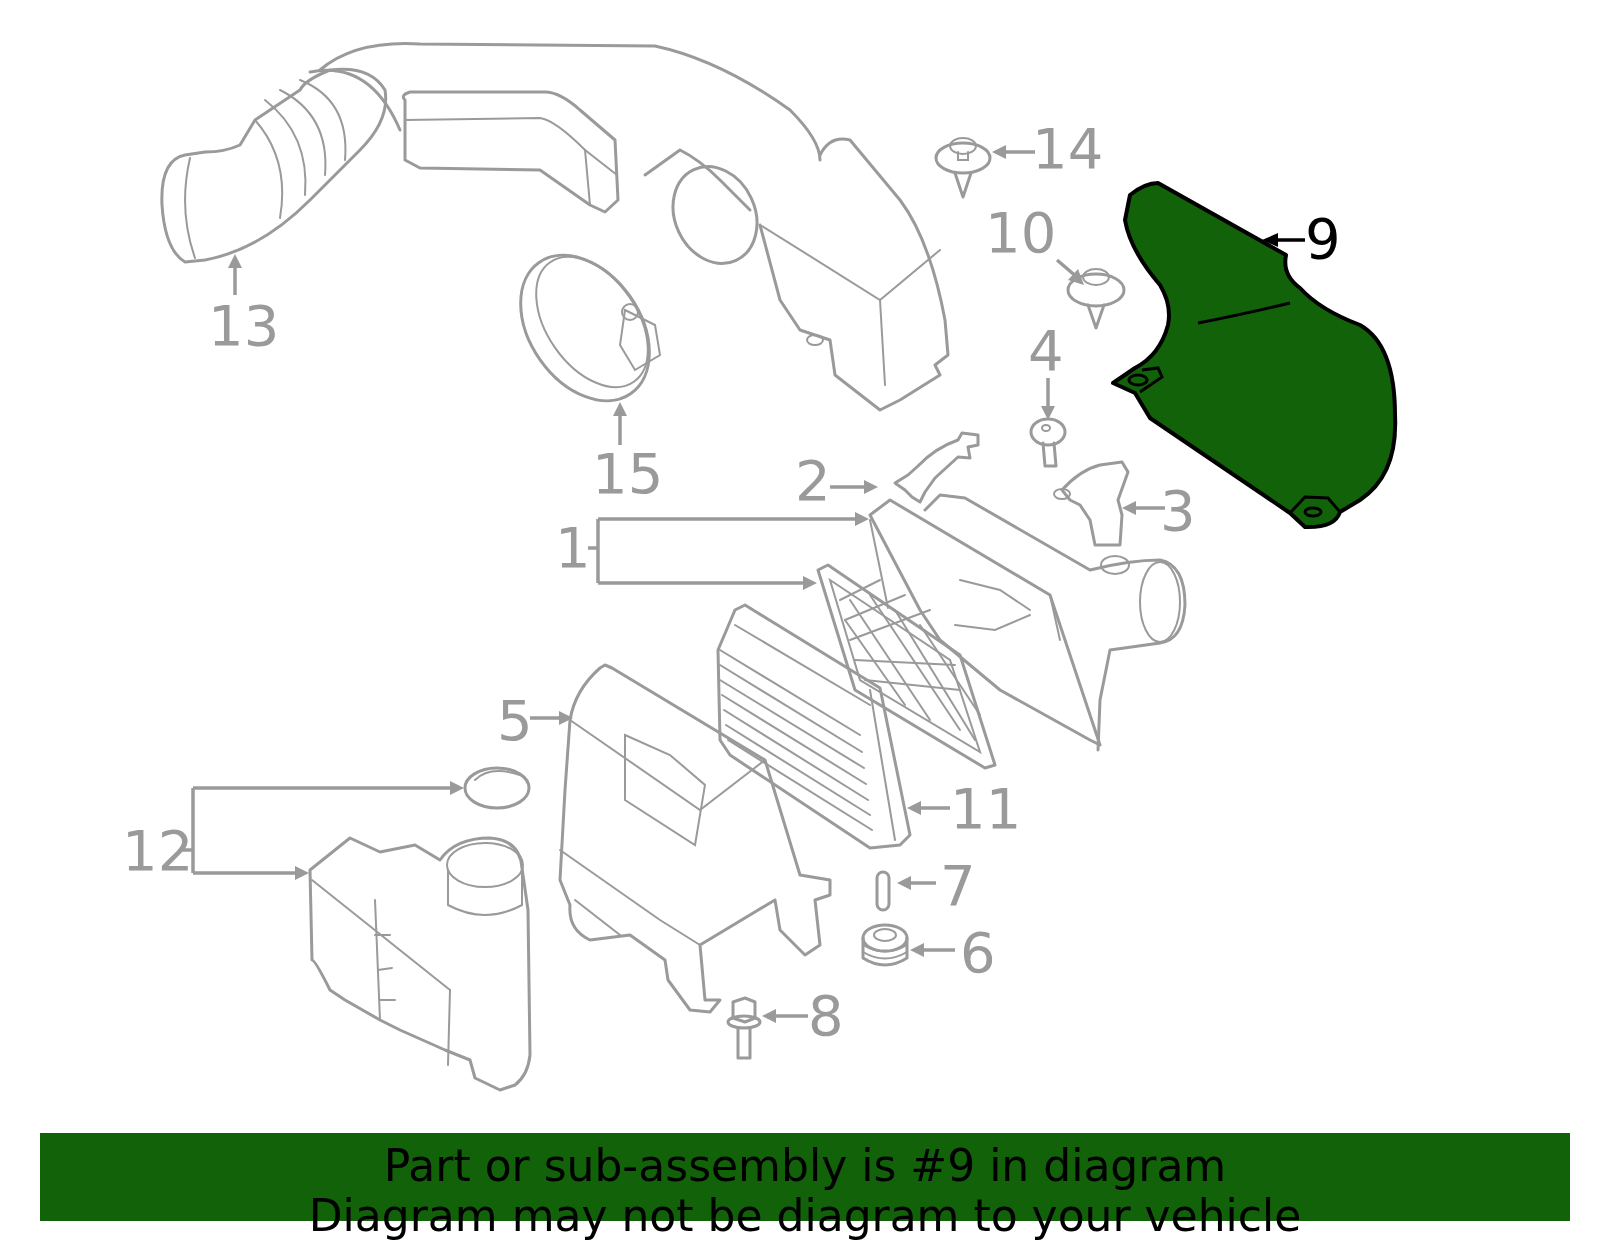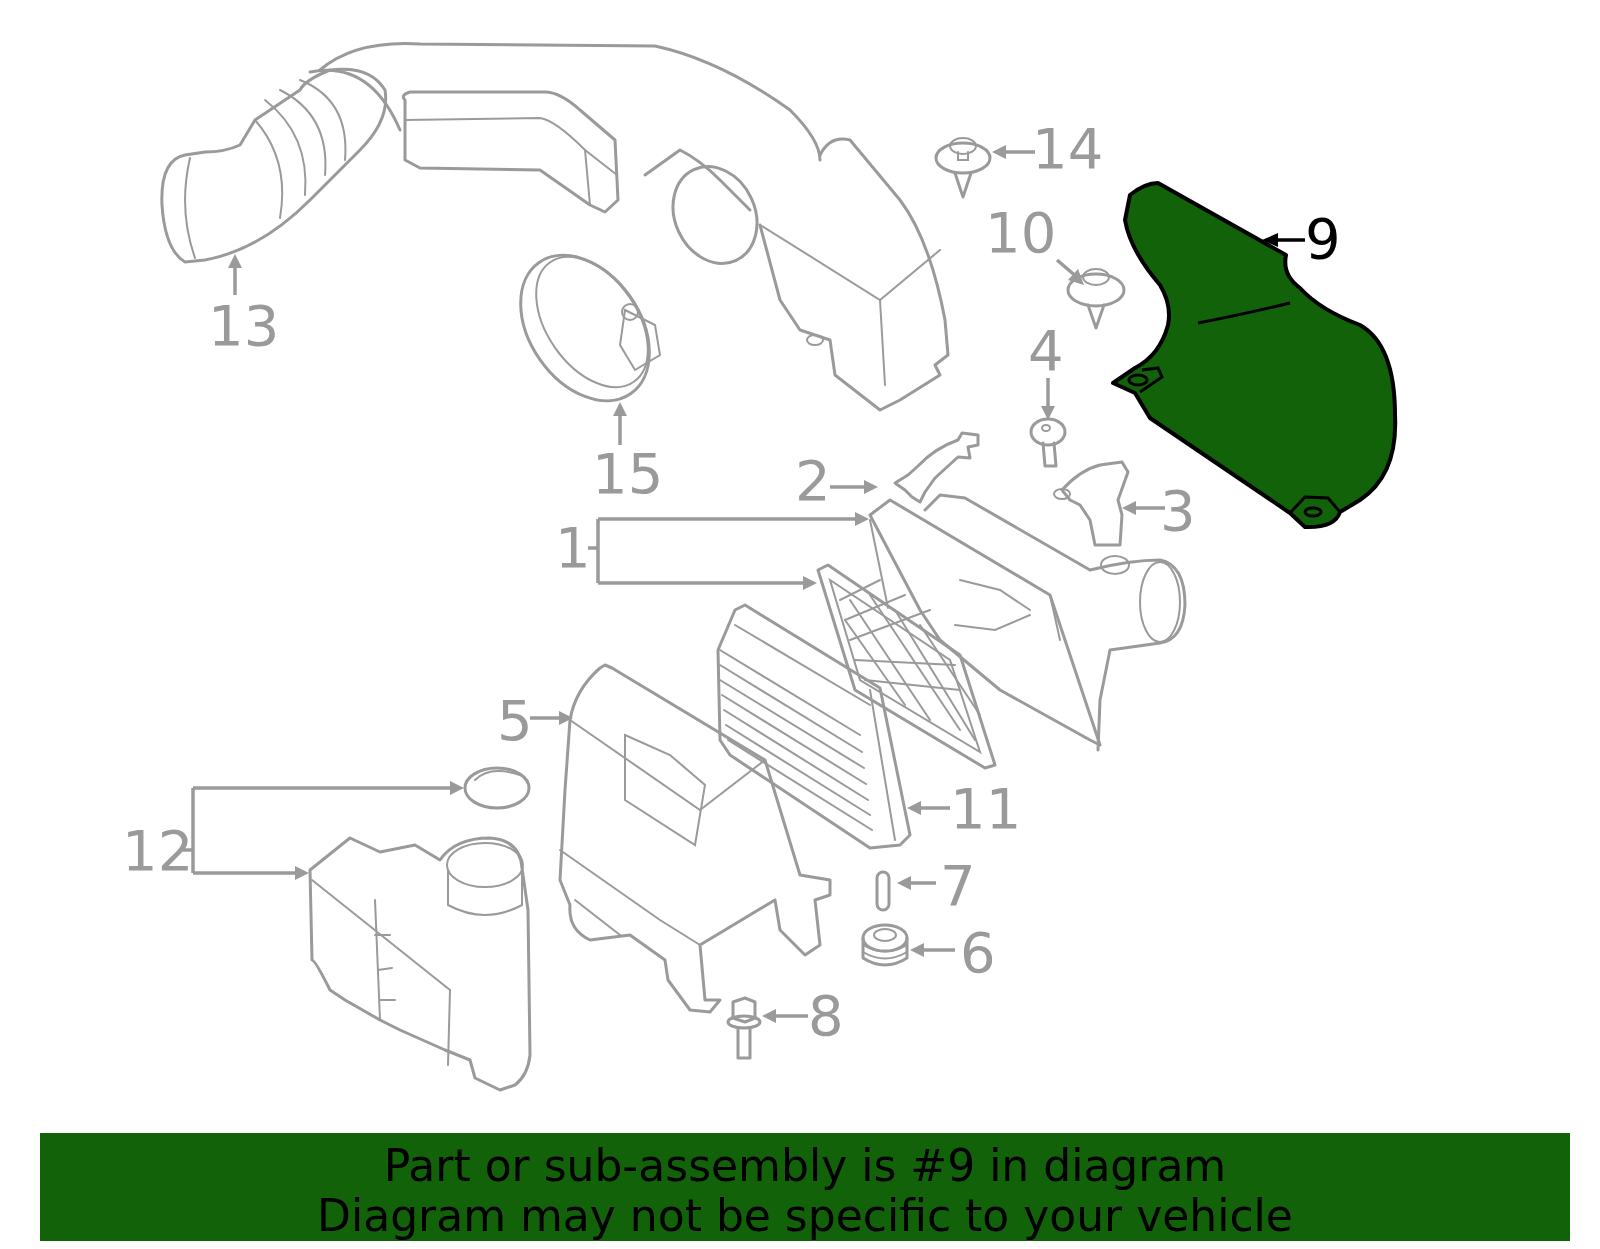--- a/index.html
+++ b/index.html
@@ -9,21 +9,21 @@
   .part { fill:none; stroke:#9a9a9a; stroke-width:3; stroke-linejoin:round; stroke-linecap:round; }
   .thin { fill:none; stroke:#9a9a9a; stroke-width:2; stroke-linecap:round; }
   .lead { fill:none; stroke:#9a9a9a; stroke-width:3.5; }
   .arrow { fill:#9a9a9a; }
   .num { fill:#9a9a9a; font-family:"DejaVu Sans", sans-serif; font-size:56px; }
   .hl { fill:#12620a; stroke:#000; stroke-width:4; stroke-linejoin:round; }
   .hl-line { fill:none; stroke:#000; stroke-width:3; }
   .hl-lead { stroke:#000; stroke-width:3.5; }
   .hl-arrow { fill:#000; }
   .hl-num { fill:#000; font-family:"DejaVu Sans", sans-serif; font-size:56px; }
-  #banner { position:absolute; left:40px; top:1133px; width:1530px; height:108px;
+  #banner { position:absolute; left:40px; top:1133px; width:1530px; height:88px;
             background:#12620a; color:#000; text-align:center;
             font-family:"DejaVu Sans", sans-serif; font-size:44px; line-height:50px;
             padding-top:8px; box-sizing:border-box; }
   #banner div { white-space:nowrap; }
 </style>
 </head>
 <body>
 
 <svg id="diagram" viewBox="0 0 1600 1249" xmlns="http://www.w3.org/2000/svg">
 
@@ -254,14 +254,14 @@
     <line class="lead" x1="193" y1="788" x2="455" y2="788"></line>
     <polygon class="arrow" points="450,781 464,788 450,795"></polygon>
     <line class="lead" x1="193" y1="873" x2="300" y2="873"></line>
     <polygon class="arrow" points="295,866 309,873 295,880"></polygon>
     <text class="num" x="122" y="870">12</text>
   </g>
 </svg>
 
 <div id="banner">
   <div>Part or sub-assembly is #9 in diagram</div>
-  <div>Diagram may not be specific to your vehicle</div>
+  <div>Diagram may not be diagram to your vehicle</div>
 </div>
 
 </body></html>

